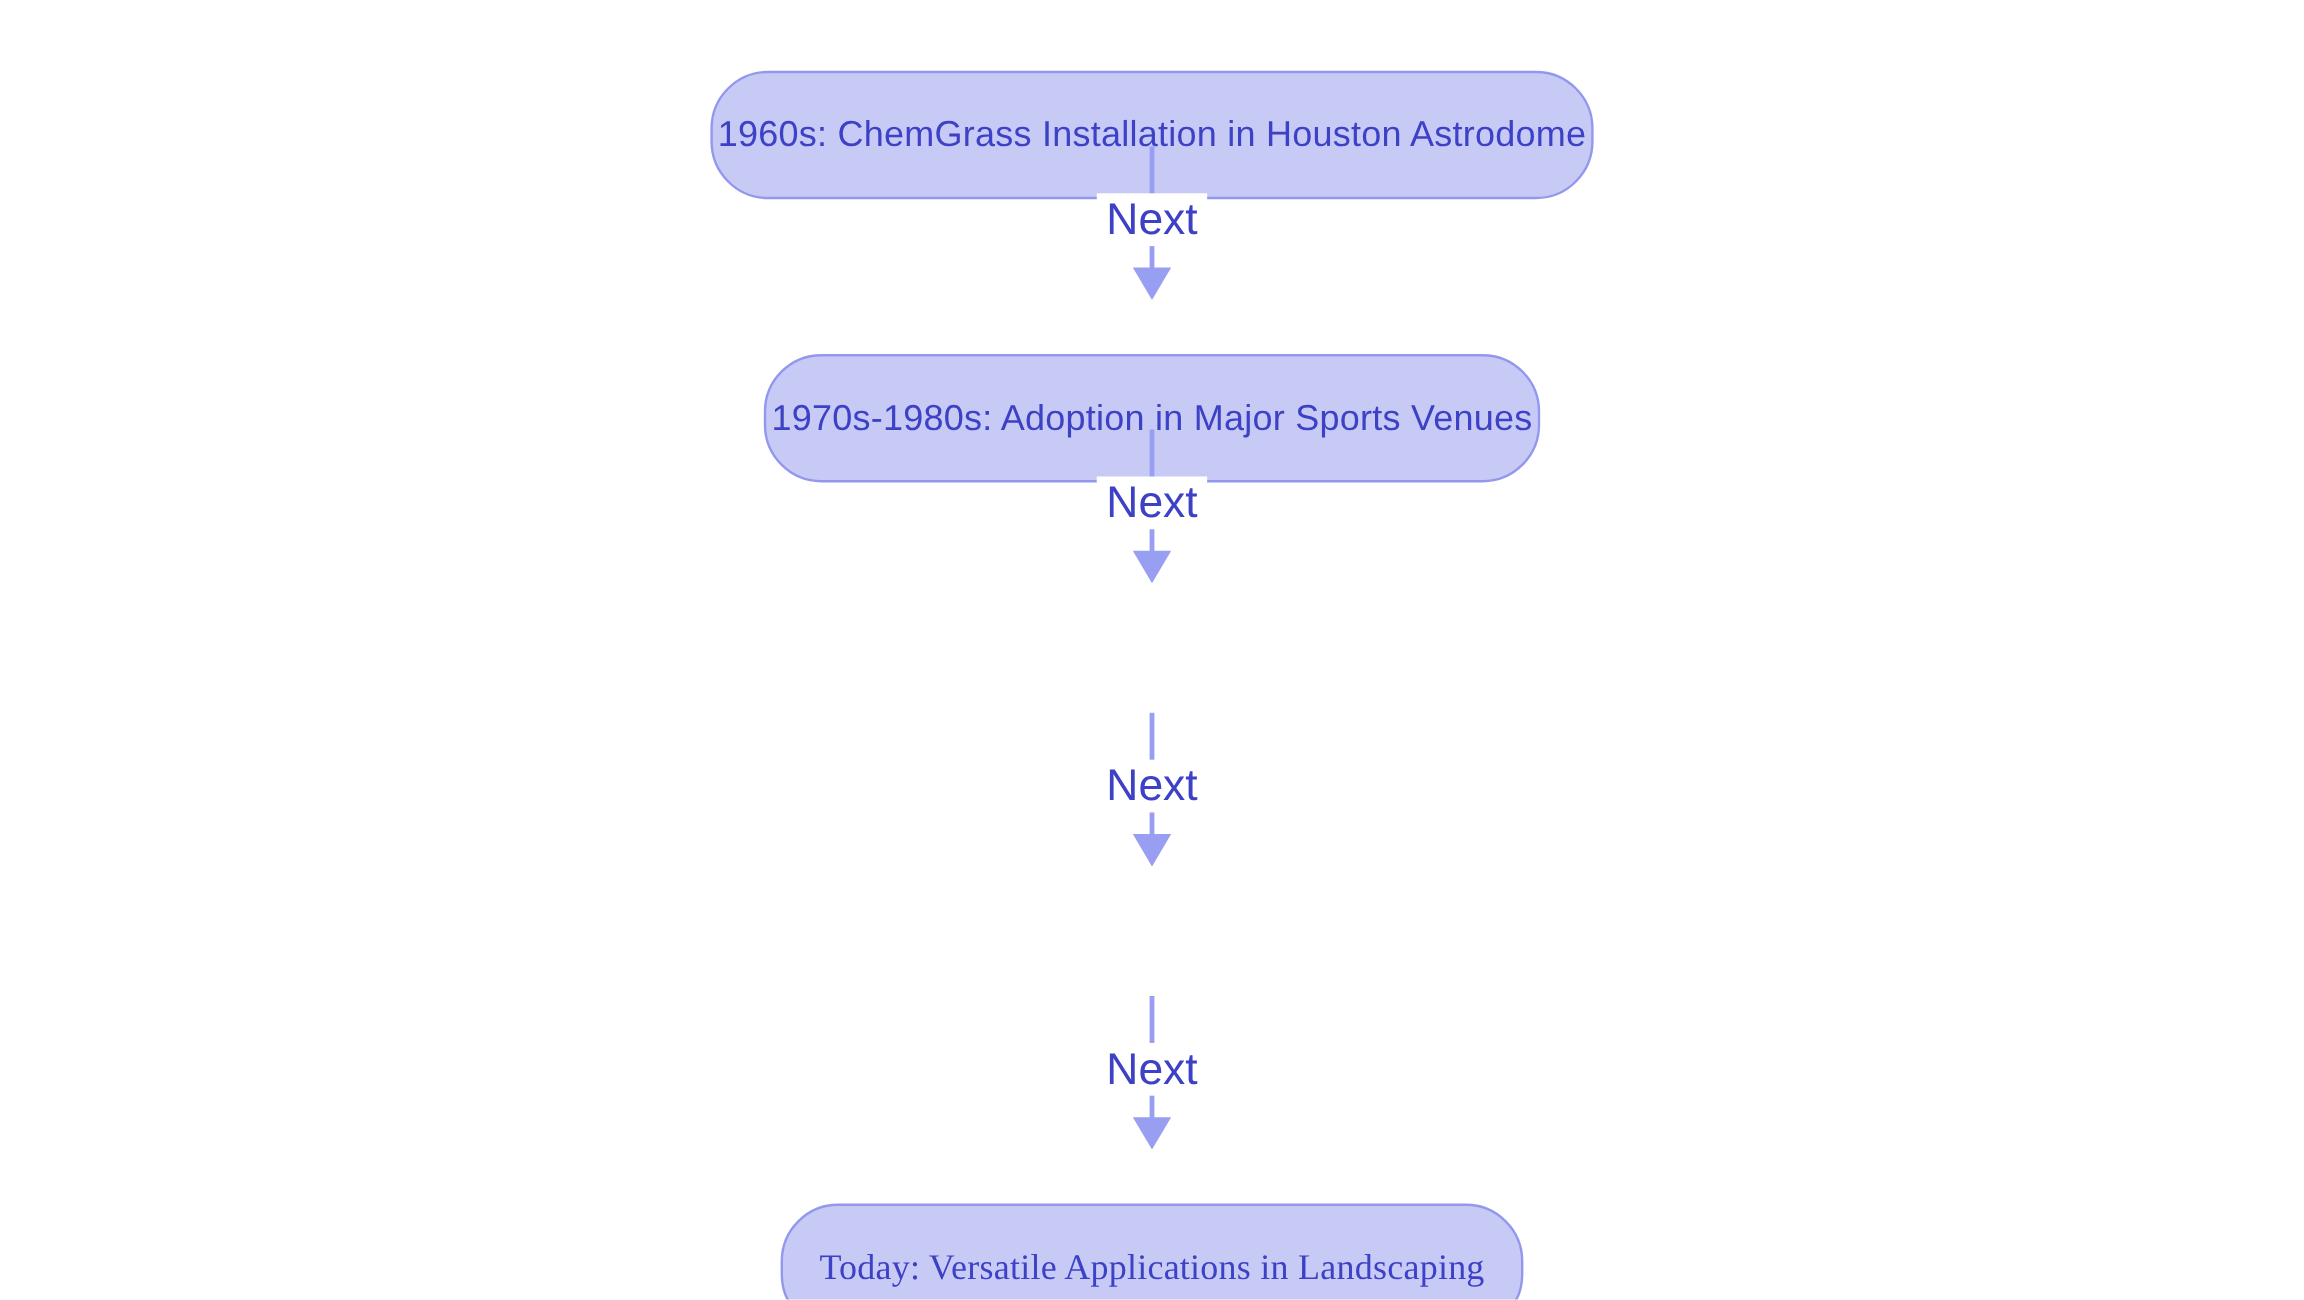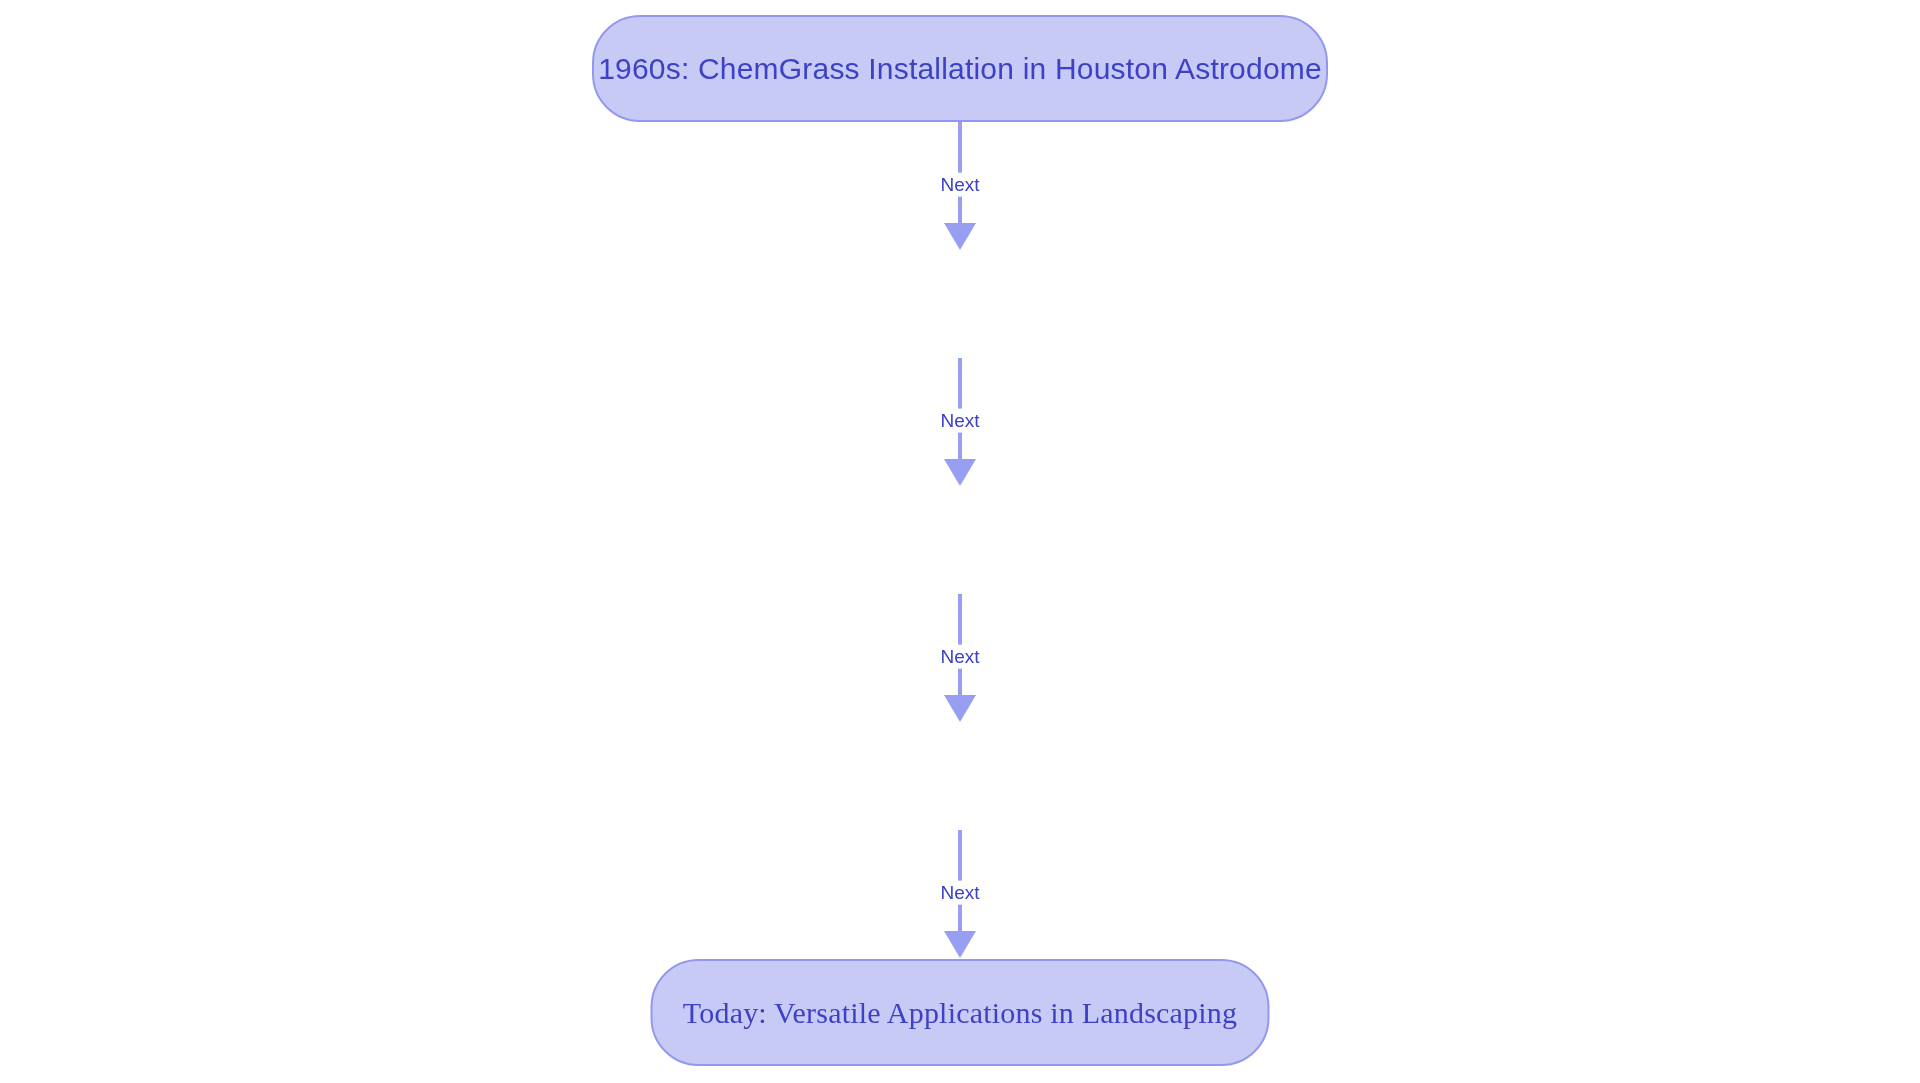--- a/index.html
+++ b/index.html
@@ -32,20 +32,21 @@
     background: var(--node-fill);
     border: 2px solid var(--node-border);
     border-radius: 48px;
     display: flex;
     align-items: center;
     justify-content: center;
     text-align: center;
     color: var(--node-text);
     font-size: 30px;
     letter-spacing: 0.2px;
+    margin-top: 44px;
   }
   .node-1 { top: 15px;  width: 736px; }
   .node-2 { top: 251px; width: 647px; }
   .node-3 { top: 487px; width: 516px; }
   .node-4 { top: 723px; width: 572px; }
   .node-5 { top: 959px; width: 619px; font-family: Liberation Serif, serif; }
 
   .connector {
     position: absolute;
     left: 50%;
@@ -78,40 +79,43 @@
     border-right: 16px solid transparent;
     border-top: 27px solid var(--arrow);
   }
   .edge-label {
     position: absolute;
     left: 50%;
     top: 50%;
     transform: translate(-50%, -58%);
     background: var(--edge-label-bg);
     color: var(--edge-label-text);
-    font-size: 19px;
+    font-size: 37px;
     padding: 2px 8px;
     line-height: 1.1;
   }
 </style>
 </head>
 <body>
 
 <div class="canvas">
 
   <div class="node node-1">
     <span>1960s: ChemGrass Installation in Houston Astrodome</span>
   </div>
 
   <div class="connector connector-1">
     <div class="edge-line"></div>
     <div class="arrowhead"></div>
     <div class="edge-label">Next</div>
   </div>
 
+  <div class="node node-2">
+    <span>1970s-1980s: Adoption in Major Sports Venues</span>
+  </div>
 
   <div class="connector connector-2">
     <div class="edge-line"></div>
     <div class="arrowhead"></div>
     <div class="edge-label">Next</div>
   </div>
 
 
   <div class="connector connector-3">
     <div class="edge-line"></div>

